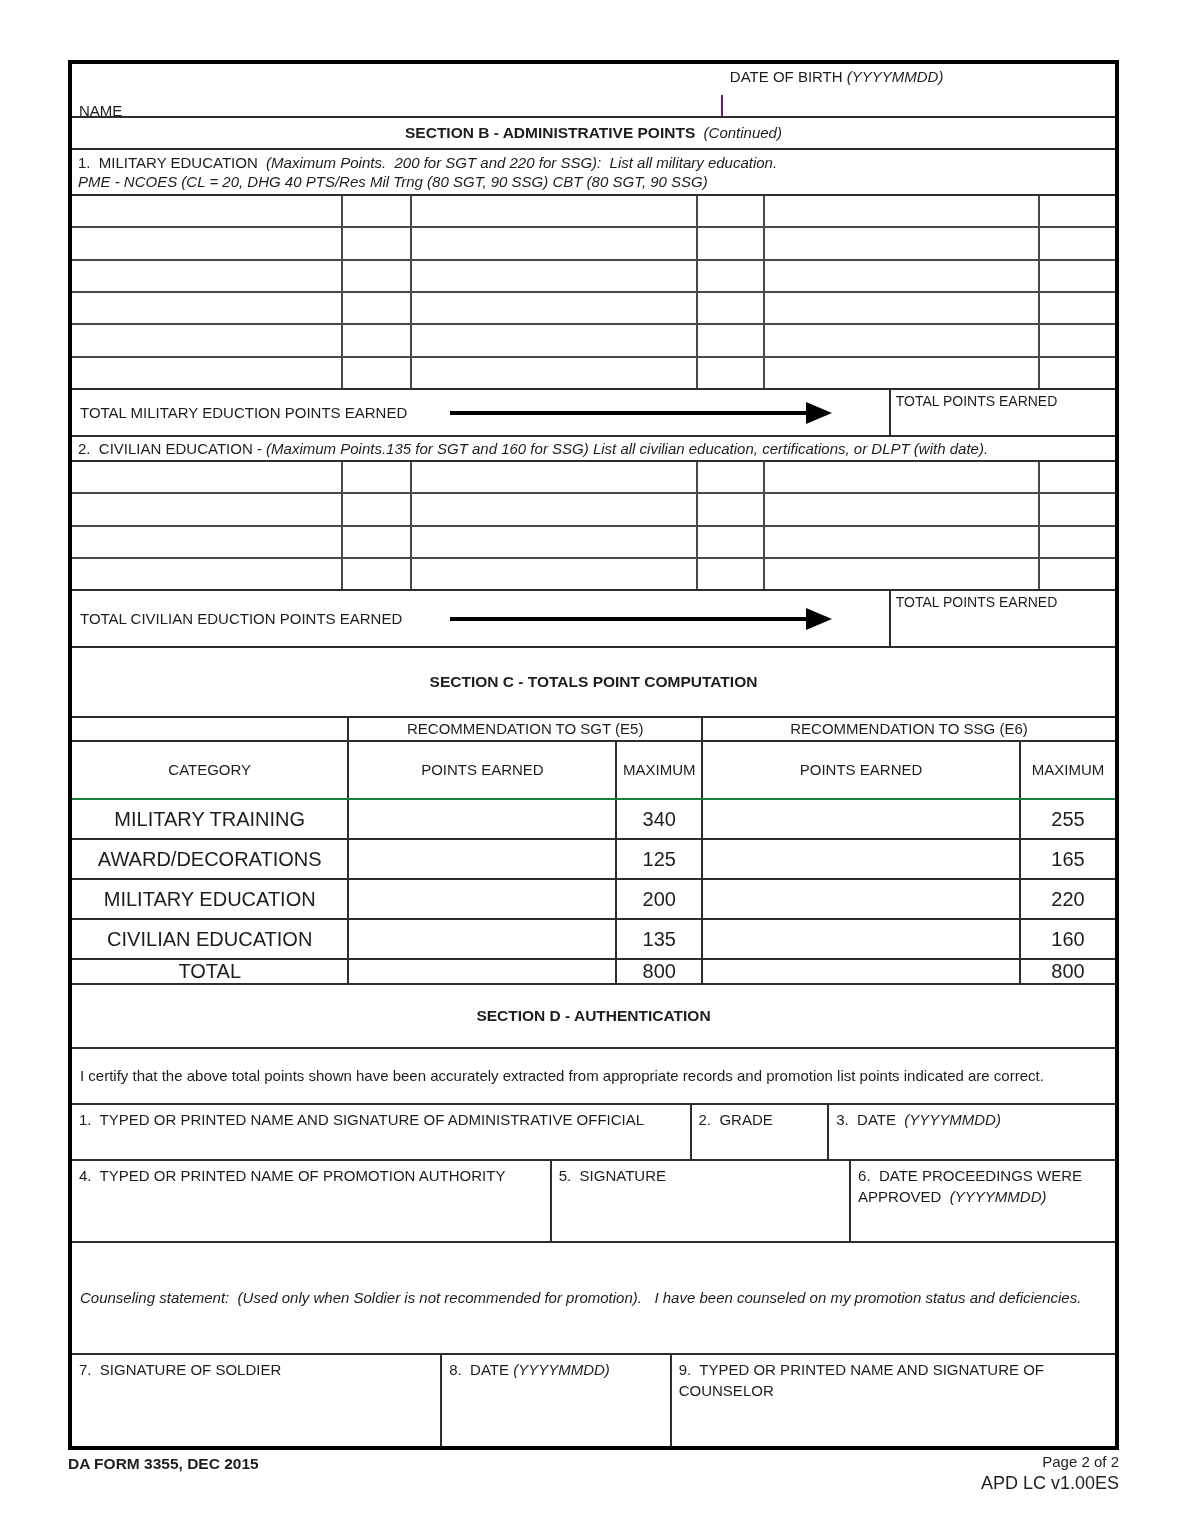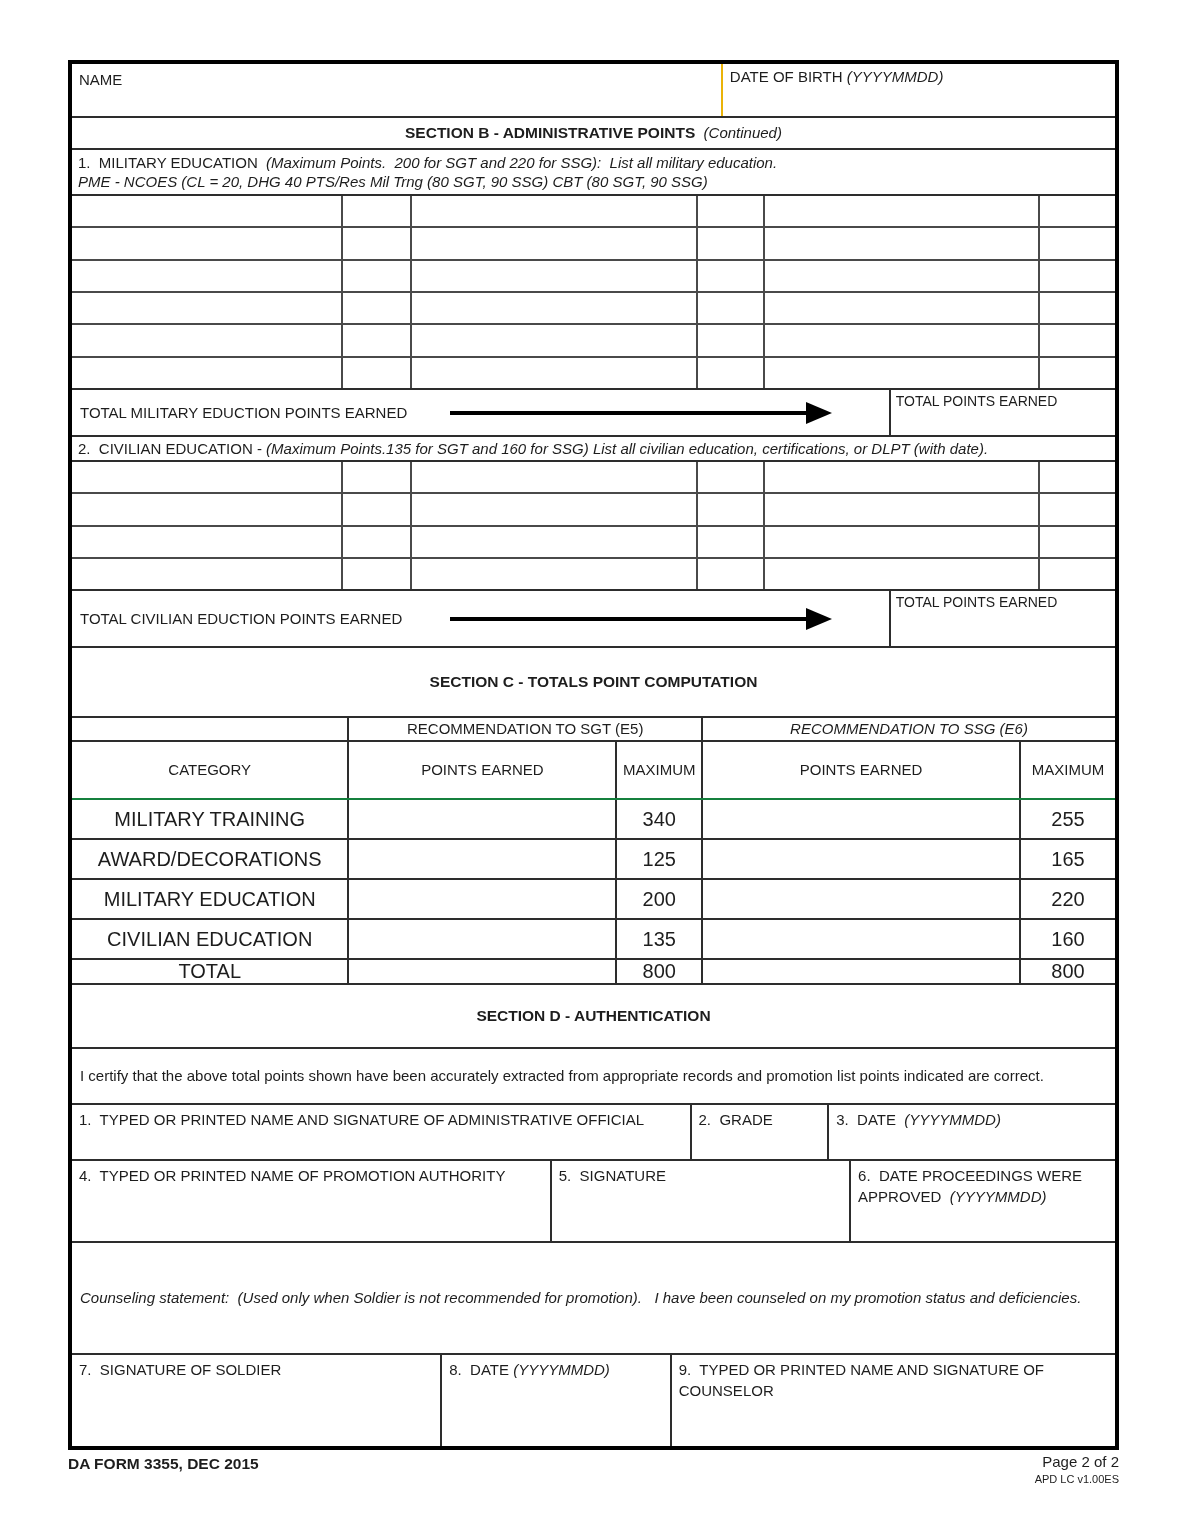--- a/index.html
+++ b/index.html
@@ -11,21 +11,21 @@
 
   .row { position:relative; display:flex; border-bottom:2px solid #2d2d2d; flex-shrink:0; }
   .row:last-child { border-bottom:none; flex:1; }
 
   .lbl { font-size:15px; white-space:pre-wrap; line-height:1.3; }
   .flabel { font-size:15px; padding:4px 7px; white-space:pre-wrap; line-height:1.4; }
   i { font-style:italic; }
 
   
   .name-row { height:54px; }
-  .cell-name { width:62.4%; border-right:2px solid #eab308; padding:6px 7px; }
+  .cell-name { width:62.4%; border-right:2px solid #701a75; padding:6px 7px;margin-top:31px; }
   .cell-dob  { flex:1; padding:3px 7px; }
 
   
   .sec-title { display:flex; align-items:center; justify-content:center;
                font-size:15.5px; font-weight:bold; text-align:center; }
   .secb-title { height:32px; }
   .secc-title { height:70px; }
   .secd-title { height:64px; }
   .sec-title i { font-weight:normal; }
 
@@ -55,21 +55,21 @@
   .arrow-line { flex:1; height:4px; background:#000; }
   .arrow-head { width:0; height:0; border-left:26px solid #000;
                 border-top:11px solid transparent; border-bottom:11px solid transparent; }
 
   
   .secc-table { display:flex; flex-direction:column; height:267px; }
   .chdr1 { height:26px; display:flex; border-bottom:2px solid #2d2d2d; }
   .chdr2 { height:65px; display:flex; border-bottom:2px solid #15803d; }
   .chdr-cell { display:flex; align-items:center; justify-content:center; font-size:15px;
                border-right:2px solid #2d2d2d; }
-  .cw-cat { width:26.6%; } .cw-sgt { width:33.9%; } .cw-ssg { flex:1; border-right:none;font-style:italic; }
+  .cw-cat { width:26.6%; } .cw-sgt { width:33.9%; } .cw-ssg { flex:1; border-right:none; }
   .cw-pe { width:25.7%; } .cw-max { width:8.2%; } .cw-pe2 { width:30.5%; } .cw-max2 { flex:1; border-right:none; }
   .crows { display:flex; flex-direction:column; flex:1; }
   .crow { height:40px; display:flex; border-bottom:2px solid #2d2d2d; }
   .crow:last-child { border-bottom:none; flex:1; height:auto; }
   .ccell { display:flex; align-items:center; justify-content:center; font-size:20px;
            border-right:2px solid #2d2d2d; }
   .ccat { width:26.6%; } .cpe { width:25.7%; } .cmax { width:8.2%; }
   .cpe2 { width:30.5%; } .cmax2 { flex:1; border-right:none; }
 
   
@@ -84,21 +84,21 @@
   .dcell:last-child { border-right:none; flex:1; }
   .d1 { width:59.4%; } .d2 { width:13.2%; }
   .d4 { width:46%; }  .d5 { width:28.7%; }
   .d7 { width:35.5%; } .d8 { width:22%; }
 
   
   .footer-left { position:absolute; left:68px; top:1455px; font-size:15.5px;
                  font-weight:bold; }
   .footer-right { position:absolute; right:68px; top:1453px; text-align:right; }
   .footer-page { font-size:15px; }
-  .footer-version { font-size:11px; margin-top:3px; }
+  .footer-version { font-size:18px; margin-top:3px; }
 </style>
 </head>
 <body>
 
 <div class="form">
 
   <div class="row name-row">
     <div class="cell-name">
       <span class="lbl">NAME</span>
     </div>

